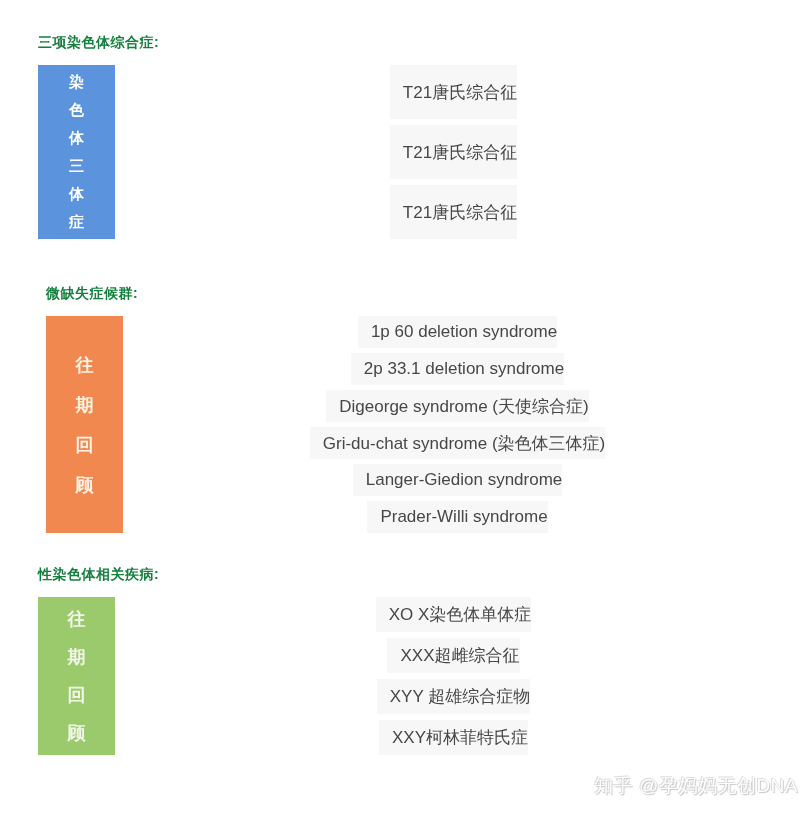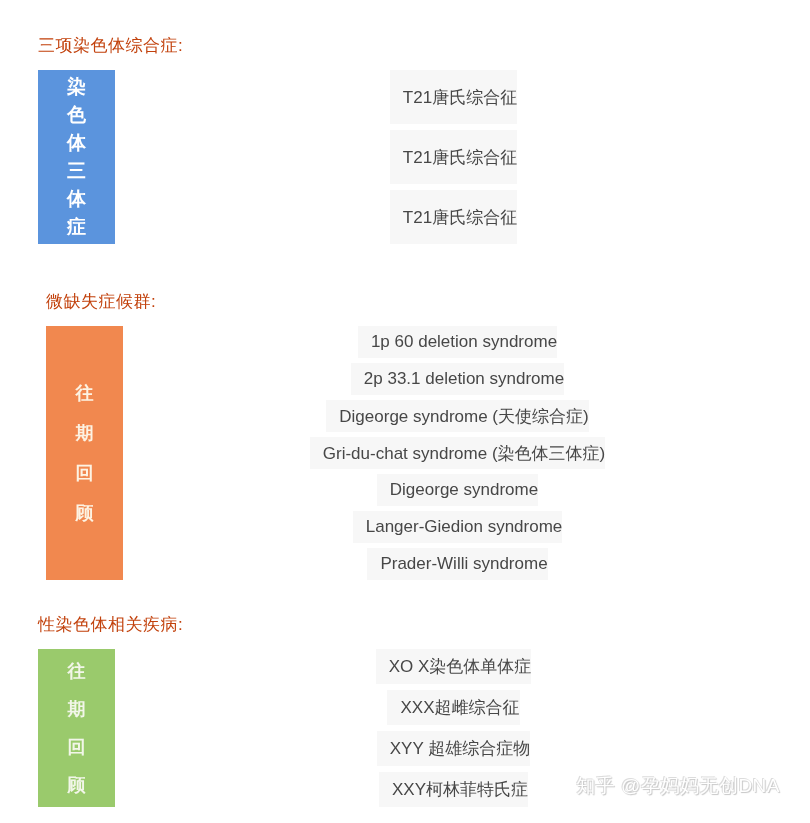--- a/index.html
+++ b/index.html
@@ -12,23 +12,23 @@
     position: relative;
     overflow: hidden;
   }
   .page {
     padding: 34px 26px 0 38px;
   }
   .section { margin-bottom: 46px; }
   .section.sec-2 { margin-bottom: 33px; margin-left: 8px; }
   .section.sec-3 { margin-bottom: 0; }
   .section-heading {
-    font-size: 17px;
-    font-weight: normal;
-    color: #c2410c;
+    font-size: 14px;
+    font-weight: bold;
+    color: #15803d;
     margin: 0 0 13px 0;
     letter-spacing: 0.5px;
   }
   .band {
     display: flex;
     align-items: stretch;
   }
   .bar {
     width: 77px;
     flex: 0 0 77px;
@@ -37,39 +37,39 @@
     align-items: center;
     justify-content: center;
     font-weight: bold;
     color: #ffffff;
   }
   .v-label {
     width: 1.25em;
     word-break: break-all;
     text-align: center;
   }
-  .sec-1 .v-label { font-size: 19px; line-height: 28px; color: #ffffff; }
+  .sec-1 .v-label { font-size: 15px; line-height: 28px; color: #ffffff; }
   .sec-2 .v-label { font-size: 18px; line-height: 40px; color: #fdf3e3; }
   .sec-3 .v-label { font-size: 18px; line-height: 38px; color: #f2f6e9; }
   .rows { flex: 1 1 auto; display: flex; flex-direction: column; align-items: center; }
   .row {
     background: #f7f7f7;
     display: flex;
     align-items: center;
     padding-left: 13px;
     font-size: 17px;
     color: #474747;
   }
   .sec-1 .row { height: 54px; margin-bottom: 6px; }
   .sec-2 .row { height: 32px; margin-bottom: 5px; }
   .sec-3 .row { height: 35px; margin-bottom: 6px; }
   .row:last-child { margin-bottom: 0; }
   .watermark {
     position: absolute;
-    right: 30px;
+    right: 12px;
     bottom: 24px;
     font-size: 19px;
     color: #ffffff;
     text-shadow: 0 0 1px #cccccc, 1px 1px 1px #c6c6c6, -1px -1px 0 #dedede;
     letter-spacing: 0.5px;
     white-space: nowrap;
   }
 </style>
 </head>
 <body>
@@ -94,21 +94,20 @@
     <h2 class="section-heading">微缺失症候群:</h2>
     <div class="band">
       <div class="bar" style="background: rgb(241, 136, 79);">
         <div class="v-label">往期回顾</div>
       </div>
       <div class="rows">
         <div class="row">1p 60 deletion syndrome</div>
         <div class="row">2p 33.1 deletion syndrome</div>
         <div class="row">Digeorge  syndrome  (天使综合症)</div>
         <div class="row">Gri-du-chat syndrome  (染色体三体症)</div>
-        <div class="row">Digeorge  syndrome</div>
         <div class="row">Langer-Giedion  syndrome</div>
         <div class="row">Prader-Willi  syndrome</div>
       </div>
     </div>
   </div>
 
   <div class="section sec-3">
     <h2 class="section-heading">性染色体相关疾病:</h2>
     <div class="band">
       <div class="bar" style="background: rgb(154, 202, 108);">

